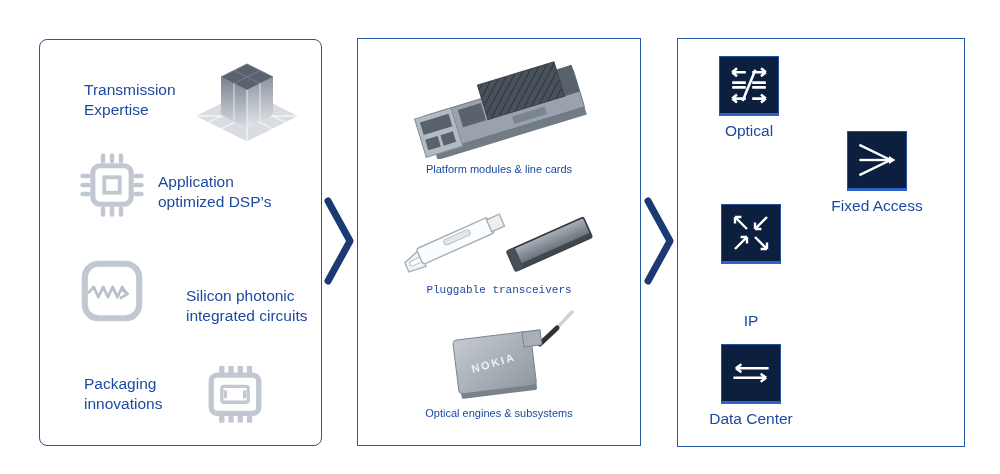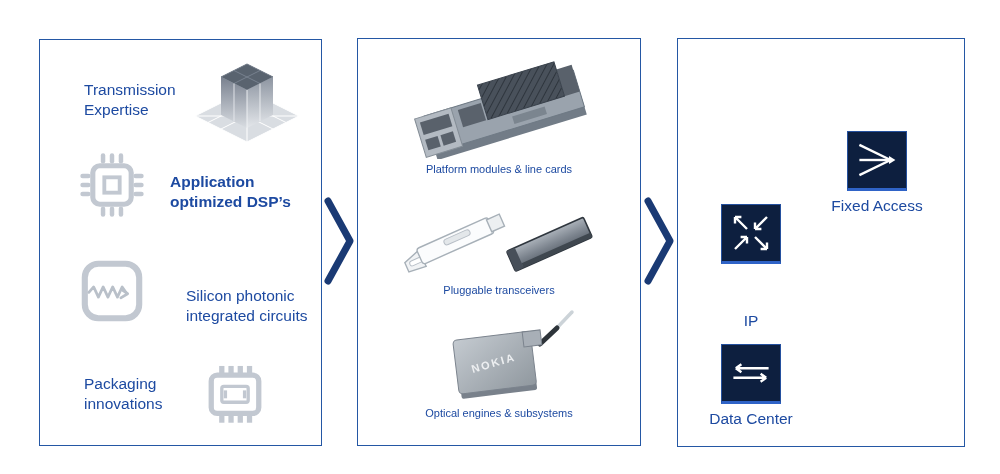--- a/index.html
+++ b/index.html
@@ -16,21 +16,21 @@
         border:1px solid #24509e;border-bottom:3px solid #2f63c7;box-sizing:border-box;}
   .tilelabel{color:var(--blue);font-size:15.5px;white-space:nowrap;}
   .chev{position:absolute;}
   svg{display:block;}
 </style>
 </head>
 <body>
 
 <div id="stage">
 
-  <div class="panel" style="left:39px;top:39px;width:281px;height:405px;">
+  <div class="panel" style="left:39px;top:39px;width:281px;height:405px;border-radius:8px;">
 
     <div class="lbl" style="left:44px;top:40px;width:115px;">Transmission Expertise</div>
 
     <svg style="position:absolute;left:152px;top:18px;" width="110" height="88" viewBox="0 0 110 88">
       <defs>
         <linearGradient id="pyrL" x1="0" y1="0" x2="0" y2="1">
           <stop offset="0" stop-color="#79818f"></stop>
             <stop offset="1" stop-color="#d8dce1"></stop>
         </linearGradient>
         <linearGradient id="pyrR" x1="0" y1="0" x2="0" y2="1">
@@ -70,21 +70,21 @@
             <line x1="64" y1="87" x2="64" y2="96"></line>
           <line x1="4" y1="36" x2="13" y2="36"></line>
             <line x1="4" y1="50" x2="13" y2="50"></line>
             <line x1="4" y1="64" x2="13" y2="64"></line>
           <line x1="87" y1="36" x2="96" y2="36"></line>
             <line x1="87" y1="50" x2="96" y2="50"></line>
             <line x1="87" y1="64" x2="96" y2="64"></line>
         </g>
       </g>
     </svg>
-    <div class="lbl" style="left:130px;top:132px;width:135px;font-weight:bold;">Application optimized DSP’s</div>
+    <div class="lbl" style="left:118px;top:132px;width:135px;">Application optimized DSP’s</div>
 
     <svg style="position:absolute;left:38px;top:218px;" width="68" height="66" viewBox="0 0 100 96">
       <rect x="10" y="8" width="80" height="80" rx="20" fill="none" stroke="#c2c8d1" stroke-width="9"></rect>
       <g stroke="#b9c0c9" stroke-width="4" fill="none" stroke-linecap="round" stroke-linejoin="round">
         <polyline points="16,50 23,42 30,57 37,42 44,57 51,42 58,57 65,42 72,52"></polyline>
         <polyline points="64,46 73,52 63,58"></polyline>
       </g>
     </svg>
     <div class="lbl" style="left:146px;top:234px;width:145px;margin-top:12px;">Silicon photonic integrated circuits</div>
 
@@ -152,21 +152,21 @@
         <rect x="20" y="38" width="78" height="17" rx="3" fill="#fbfcfd" stroke="#a7b0b8" stroke-width="1.4"></rect>
         <rect x="48" y="41" width="28" height="6" rx="3" fill="#e3e7ea" stroke="#b7bec6" stroke-width="1"></rect>
         <rect x="96" y="40" width="14" height="13" fill="#eceff1" stroke="#a7b0b8" stroke-width="1.4"></rect>
       </g>
       <g transform="rotate(-24 152 52)">
         <rect x="112" y="40" width="84" height="22" rx="2" fill="url(#tgrad)" stroke="#2f363e" stroke-width="1.6"></rect>
         <rect x="112" y="40" width="9" height="22" fill="#474f59"></rect>
         <rect x="121" y="57" width="75" height="5" fill="#3f474f"></rect>
       </g>
     </svg>
-    <div class="caption" style="top:245px;">Pluggable transceivers</div>
+    <div class="caption" style="top:245px;font-family:Liberation Mono, monospace;">Pluggable transceivers</div>
 
     <svg style="position:absolute;left:72px;top:266px;" width="145" height="98" viewBox="0 0 145 98">
       <defs>
         <linearGradient id="egrad" x1="0" y1="0" x2="1" y2="1">
           <stop offset="0" stop-color="#c4cad0"></stop>
             <stop offset="1" stop-color="#90989f"></stop>
         </linearGradient>
       </defs>
       <path d="M124 26 L142 7" stroke="#ccd3d8" stroke-width="3.5" stroke-linecap="round" fill="none"></path>
       <path d="M110 39 L127 23" stroke="#2e343a" stroke-width="5" stroke-linecap="round" fill="none"></path>
@@ -179,20 +179,36 @@
     </svg>
     <div class="caption" style="top:368px;">Optical engines &amp; subsystems</div>
   </div>
 
   <svg class="chev" style="left:644px;top:197px;" width="30" height="88" viewBox="0 0 30 88">
     <polyline points="4,4 26,44 4,84" fill="none" stroke="#1a3a74" stroke-width="7" stroke-linecap="round" stroke-linejoin="round"></polyline>
   </svg>
 
   <div class="panel" style="left:677px;top:38px;width:286px;height:407px;">
 
+    <div class="tilegroup" style="left:11px;top:17px;">
+      <div class="tile">
+        <svg width="48" height="48" viewBox="0 0 60 60">
+          <g stroke="#ffffff" stroke-width="3.2" fill="none" stroke-linecap="butt">
+            <path d="M26 14 H9 M9 14 l6 -5 M9 14 l6 5"></path>
+            <path d="M34 14 H51 M51 14 l-6 -5 M51 14 l-6 5"></path>
+            <path d="M9 27 H26 M9 33 H26"></path>
+            <path d="M34 27 H51 M34 33 H51"></path>
+            <path d="M26 47 H9 M9 47 l6 -5 M9 47 l6 5"></path>
+            <path d="M34 47 H51 M51 47 l-6 -5 M51 47 l-6 5"></path>
+            <path d="M22 50 L38 11"></path>
+          </g>
+        </svg>
+      </div>
+      <div class="tilelabel">Optical</div>
+    </div>
 
     <div class="tilegroup" style="left:139px;top:92px;">
       <div class="tile">
         <svg width="48" height="48" viewBox="0 0 60 60">
           <g stroke="#ffffff" stroke-width="3" fill="none">
             <path d="M8 11 L47 30"></path>
             <path d="M8 30 L47 30"></path>
             <path d="M8 49 L47 30"></path>
           </g>
           <polygon points="45,25 53,30 45,35" fill="#ffffff"></polygon>

